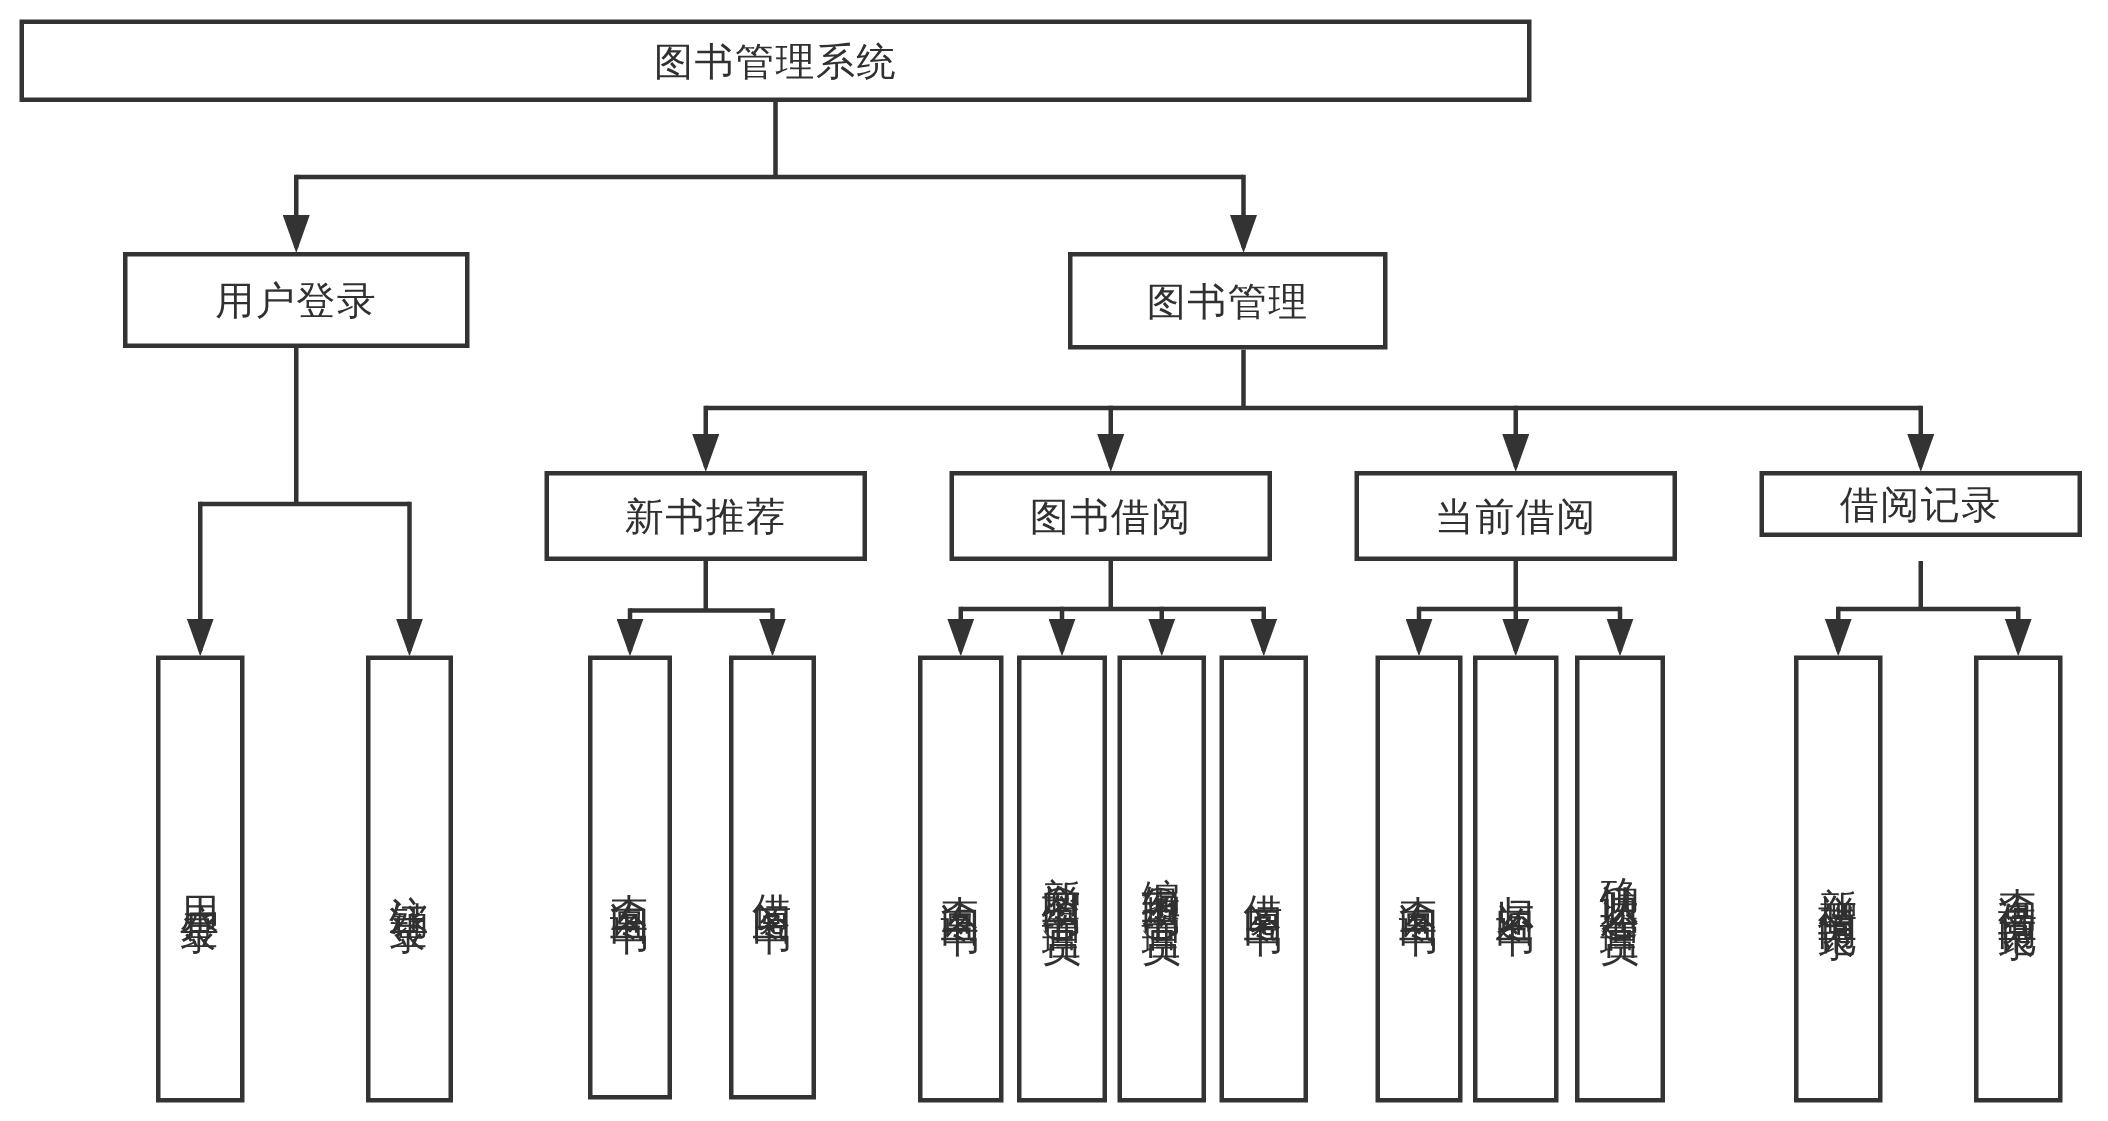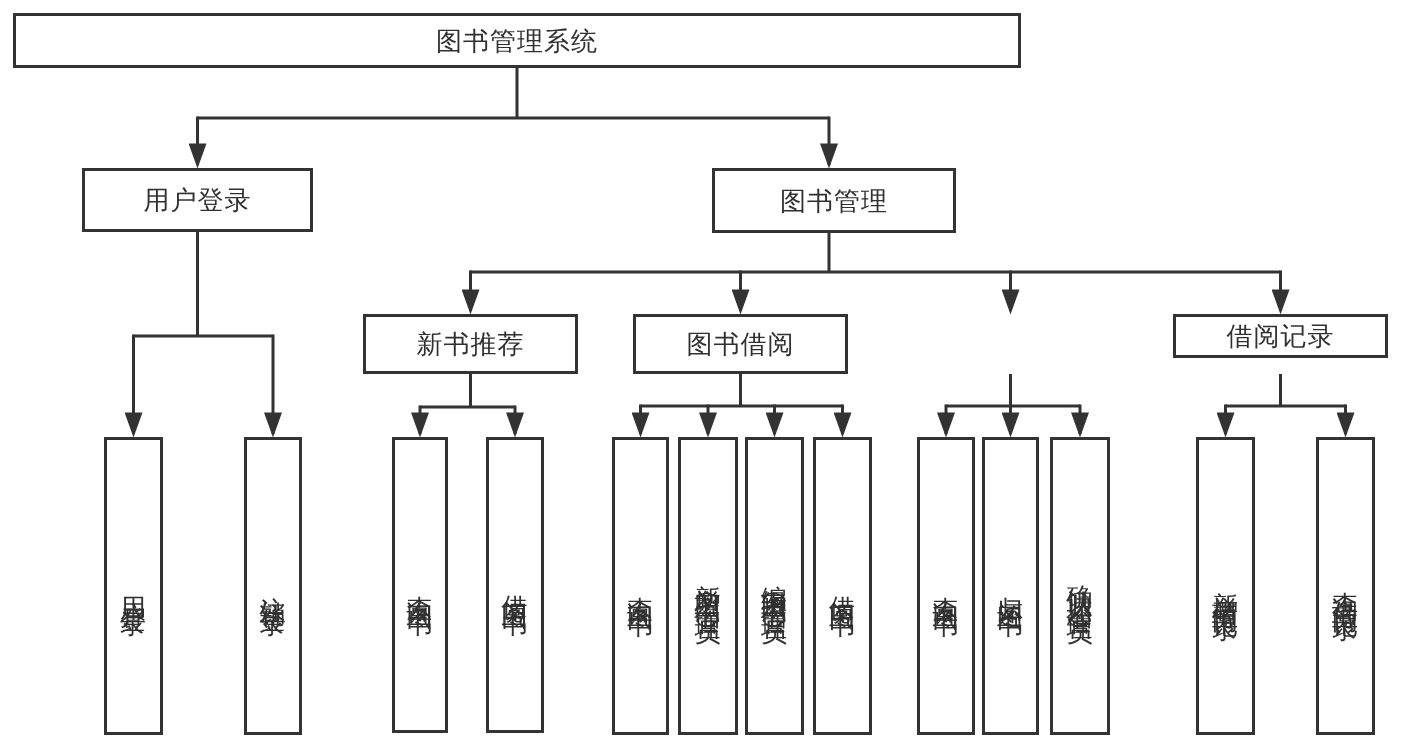--- a/index.html
+++ b/index.html
@@ -127,30 +127,33 @@
     </g>
   </svg>
 
   <div class="node" style="left:13px; top:13px; width:1008px; height:55px;">
     <span class="label">图书管理系统</span>
   </div>
 
   <div class="node" style="left:82px; top:168px; width:231px; height:64px;">
     <span class="label">用户登录</span>
   </div>
-  <div class="node" style="left:712px; top:168px; width:244px; height:65px;">
+  <div class="node" style="left:712px; top:168px; width:213px; height:65px;">
     <span class="label">图书管理</span>
   </div>
 
   <div class="node" style="left:633px; top:314px; width:215px; height:60px;">
     <span class="label">图书借阅</span>
   </div>
   <div class="node" style="left:363px; top:314px; width:215px; height:60px;">
     <span class="label">新书推荐</span>
   </div>
+  <div class="node" style="left:903px; top:314px; width:215px; height:60px;">
+    <span class="label">当前借阅</span>
+  </div>
   <div class="node" style="left:1173px; top:314px; width:215px; height:44px;">
     <span class="label">借阅记录</span>
   </div>
 
   <div class="node v" style="left:104px; top:437px; width:59px; height:298px;">
     <span class="label">用户登录</span>
   </div>
   <div class="node v" style="left:244px; top:437px; width:58px; height:298px;">
     <span class="label">注销登录</span>
   </div>

